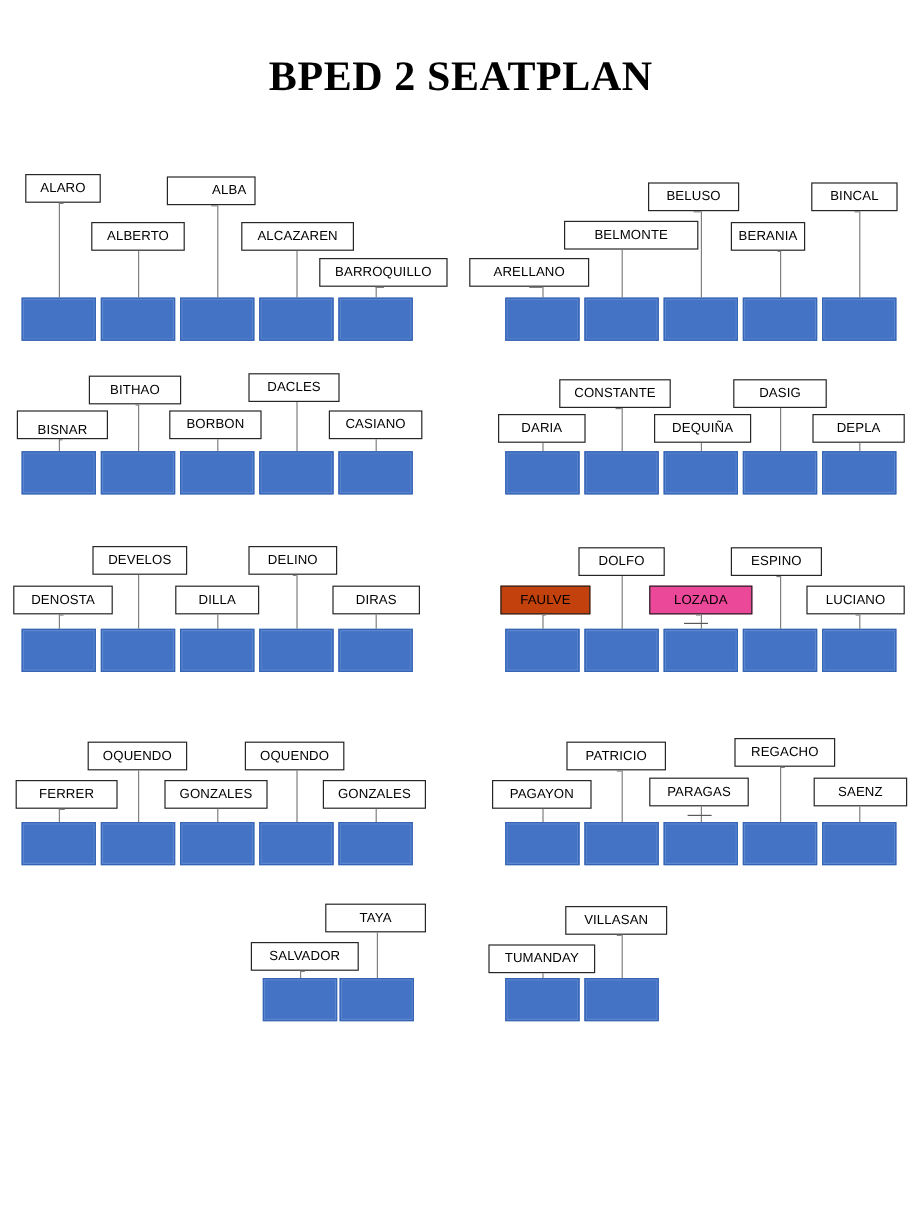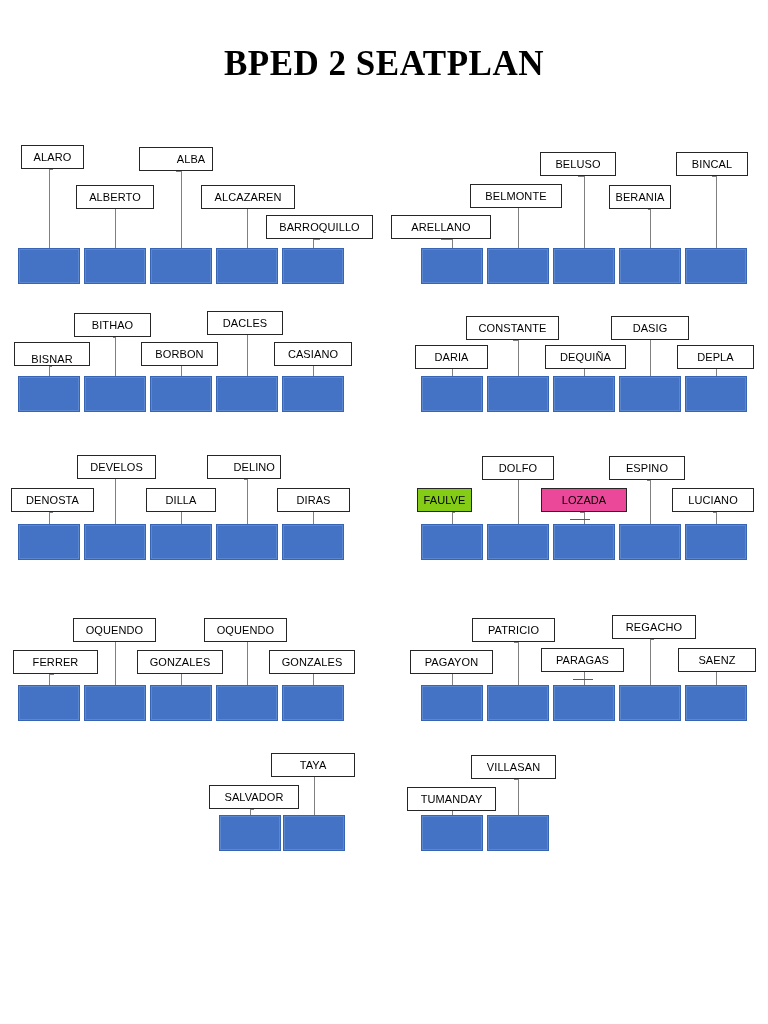--- a/index.html
+++ b/index.html
@@ -135,21 +135,21 @@
       </div>
       <div class="connector" style="left: 313px; top: 239px; height: 9px; background: rgb(128, 128, 128);"></div>
       <div class="stub" style="left: 313px; top: 239px; width: 6.5px; background: rgb(128, 128, 128);"></div>
       <div class="desk" style="left: 421px; top: 248px; width: 62px; height: 36px; background: rgb(68, 114, 196); border-color: rgb(55, 101, 180);"></div>
       <div class="name-box" style="left: 391px; top: 215px; width: 100px; background: rgb(255, 255, 255); border-color: rgb(38, 38, 38); color: rgb(0, 0, 0);">
         <span>ARELLANO</span>
       </div>
       <div class="connector" style="left: 452px; top: 239px; height: 9px; background: rgb(128, 128, 128);"></div>
       <div class="stub" style="left: 441px; top: 239px; width: 11px; background: rgb(128, 128, 128);"></div>
       <div class="desk" style="left: 487px; top: 248px; width: 62px; height: 36px; background: rgb(68, 114, 196); border-color: rgb(55, 101, 180);"></div>
-      <div class="name-box" style="left: 470px; top: 184px; width: 92px; background: rgb(255, 255, 255); border-color: rgb(38, 38, 38); color: rgb(0, 0, 0);">
+      <div class="name-box" style="left: 470px; top: 184px; width: 112px; background: rgb(255, 255, 255); border-color: rgb(38, 38, 38); color: rgb(0, 0, 0);">
         <span>BELMONTE</span>
       </div>
       <div class="connector" style="left: 518px; top: 208px; height: 40px; background: rgb(128, 128, 128);"></div>
       <div class="desk" style="left: 553px; top: 248px; width: 62px; height: 36px; background: rgb(68, 114, 196); border-color: rgb(55, 101, 180);"></div>
       <div class="name-box" style="left: 540px; top: 152px; width: 76px; background: rgb(255, 255, 255); border-color: rgb(38, 38, 38); color: rgb(0, 0, 0);">
         <span>BELUSO</span>
       </div>
       <div class="connector" style="left: 584px; top: 176px; height: 72px; background: rgb(128, 128, 128);"></div>
       <div class="stub" style="left: 578px; top: 176px; width: 6px; background: rgb(128, 128, 128);"></div>
       <div class="desk" style="left: 619px; top: 248px; width: 62px; height: 36px; background: rgb(68, 114, 196); border-color: rgb(55, 101, 180);"></div>
@@ -227,32 +227,32 @@
       <div class="name-box" style="left: 77px; top: 455px; width: 79px; background: rgb(255, 255, 255); border-color: rgb(38, 38, 38); color: rgb(0, 0, 0);">
         <span>DEVELOS</span>
       </div>
       <div class="connector" style="left: 115px; top: 479px; height: 45px; background: rgb(128, 128, 128);"></div>
       <div class="desk" style="left: 150px; top: 524px; width: 62px; height: 36px; background: rgb(68, 114, 196); border-color: rgb(55, 101, 180);"></div>
       <div class="name-box" style="left: 146px; top: 488px; width: 70px; background: rgb(255, 255, 255); border-color: rgb(38, 38, 38); color: rgb(0, 0, 0);">
         <span>DILLA</span>
       </div>
       <div class="connector" style="left: 181px; top: 512px; height: 12px; background: rgb(128, 128, 128);"></div>
       <div class="desk" style="left: 216px; top: 524px; width: 62px; height: 36px; background: rgb(68, 114, 196); border-color: rgb(55, 101, 180);"></div>
-      <div class="name-box" style="left: 207px; top: 455px; width: 74px; background: rgb(255, 255, 255); border-color: rgb(38, 38, 38); color: rgb(0, 0, 0); justify-content: flex-end;">
+      <div class="name-box" style="left: 207px; top: 455px; width: 74px; background: rgb(255, 255, 255); border-color: rgb(38, 38, 38); color: rgb(0, 0, 0);">
         <span>DELINO</span>
       </div>
       <div class="connector" style="left: 247px; top: 479px; height: 45px; background: rgb(128, 128, 128);"></div>
       <div class="stub" style="left: 244px; top: 479px; width: 3px; background: rgb(128, 128, 128);"></div>
       <div class="desk" style="left: 282px; top: 524px; width: 62px; height: 36px; background: rgb(68, 114, 196); border-color: rgb(55, 101, 180);"></div>
       <div class="name-box" style="left: 277px; top: 488px; width: 73px; background: rgb(255, 255, 255); border-color: rgb(38, 38, 38); color: rgb(0, 0, 0);">
         <span>DIRAS</span>
       </div>
       <div class="connector" style="left: 313px; top: 512px; height: 12px; background: rgb(128, 128, 128);"></div>
       <div class="desk" style="left: 421px; top: 524px; width: 62px; height: 36px; background: rgb(68, 114, 196); border-color: rgb(55, 101, 180);"></div>
-      <div class="name-box" style="left: 417px; top: 488px; width: 55px; background: #84cc16; border-color: rgb(38, 38, 38); color: rgb(0, 0, 0);">
+      <div class="name-box" style="left: 417px; top: 488px; width: 75px; background: #c2410c; border-color: rgb(38, 38, 38); color: rgb(0, 0, 0);">
         <span>FAULVE</span>
       </div>
       <div class="connector" style="left: 452px; top: 512px; height: 12px; background: rgb(128, 128, 128);"></div>
       <div class="stub" style="left: 452px; top: 512px; width: 2.5px; background: rgb(128, 128, 128);"></div>
       <div class="desk" style="left: 487px; top: 524px; width: 62px; height: 36px; background: rgb(68, 114, 196); border-color: rgb(55, 101, 180);"></div>
       <div class="name-box" style="left: 482px; top: 456px; width: 72px; background: rgb(255, 255, 255); border-color: rgb(38, 38, 38); color: rgb(0, 0, 0);">
         <span>DOLFO</span>
       </div>
       <div class="connector" style="left: 518px; top: 480px; height: 44px; background: rgb(128, 128, 128);"></div>
       <div class="desk" style="left: 553px; top: 524px; width: 62px; height: 36px; background: rgb(68, 114, 196); border-color: rgb(55, 101, 180);"></div>

